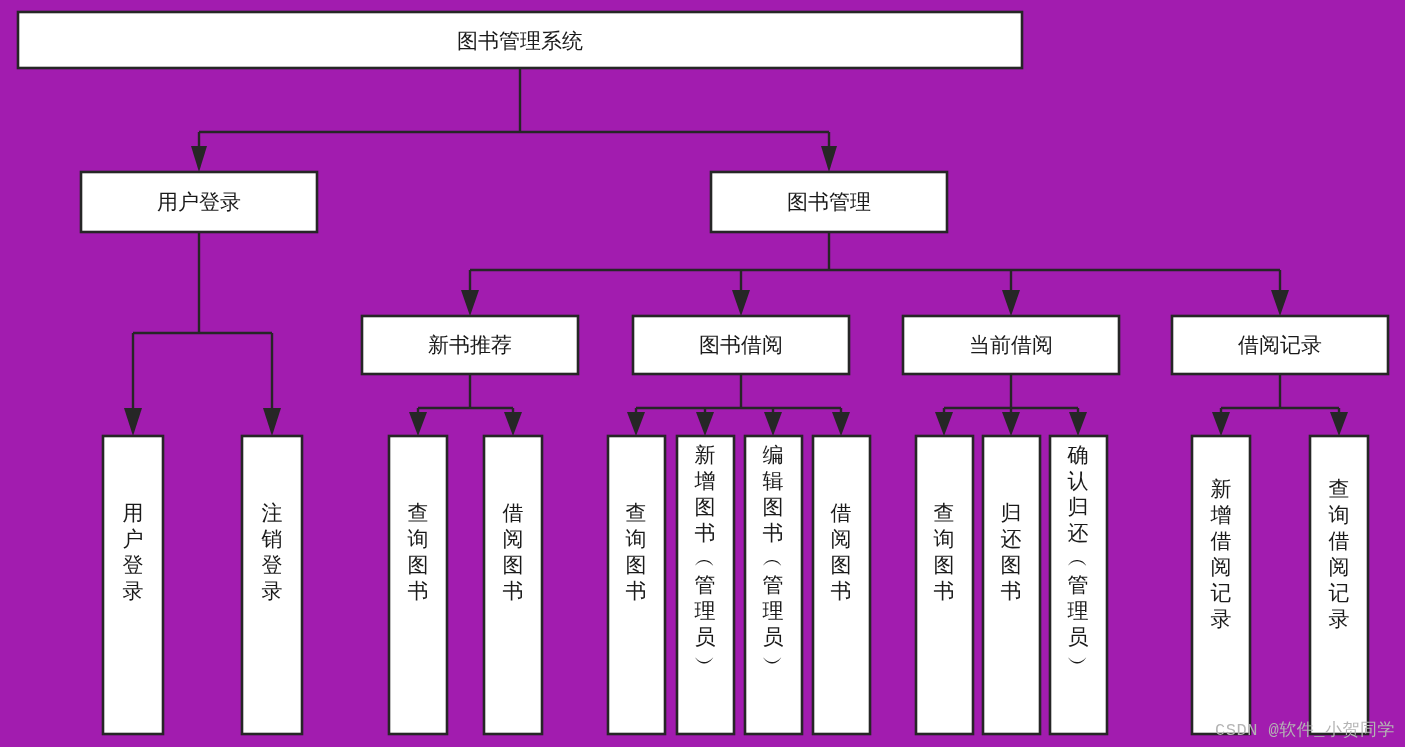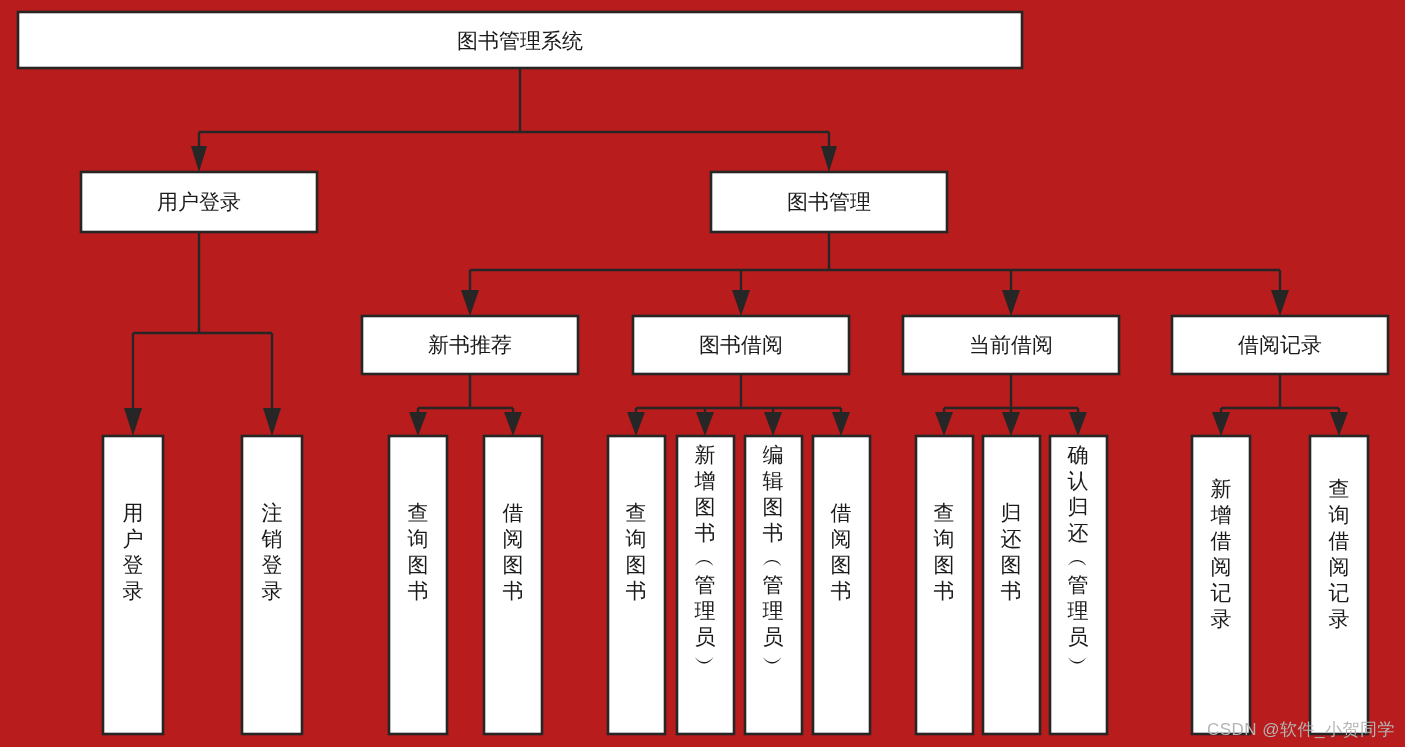--- a/index.html
+++ b/index.html
@@ -11,21 +11,21 @@
     width: 1405px;
     height: 747px;
     font-family: "DejaVu Sans", "Liberation Sans", sans-serif;
     overflow: hidden;
     position: relative;
   }
   #diagram-root {
     position: relative;
     width: 1405px;
     height: 747px;
-    background: #b91c1c;
+    background: #a21caf;
   }
   svg#flow {
     position: absolute;
     left: 0;
     top: 0;
     width: 1405px;
     height: 747px;
     display: block;
   }
   .node-rect {
@@ -53,21 +53,21 @@
   .node-label-vertical {
     fill: #1a1a1a;
     font-family: "DejaVu Sans", "Liberation Sans", sans-serif;
     font-size: 21px;
     text-anchor: middle;
   }
   .watermark {
     position: absolute;
     right: 10px;
     bottom: 6px;
-    font-family: Liberation Sans, sans-serif;
+    font-family: Liberation Mono, monospace;
     font-size: 17px;
     color: #b4b4b4;
     letter-spacing: 0.5px;
     white-space: nowrap;
     user-select: none;
     margin-top: 36px;
   }
 </style>
 </head>
 <body>

